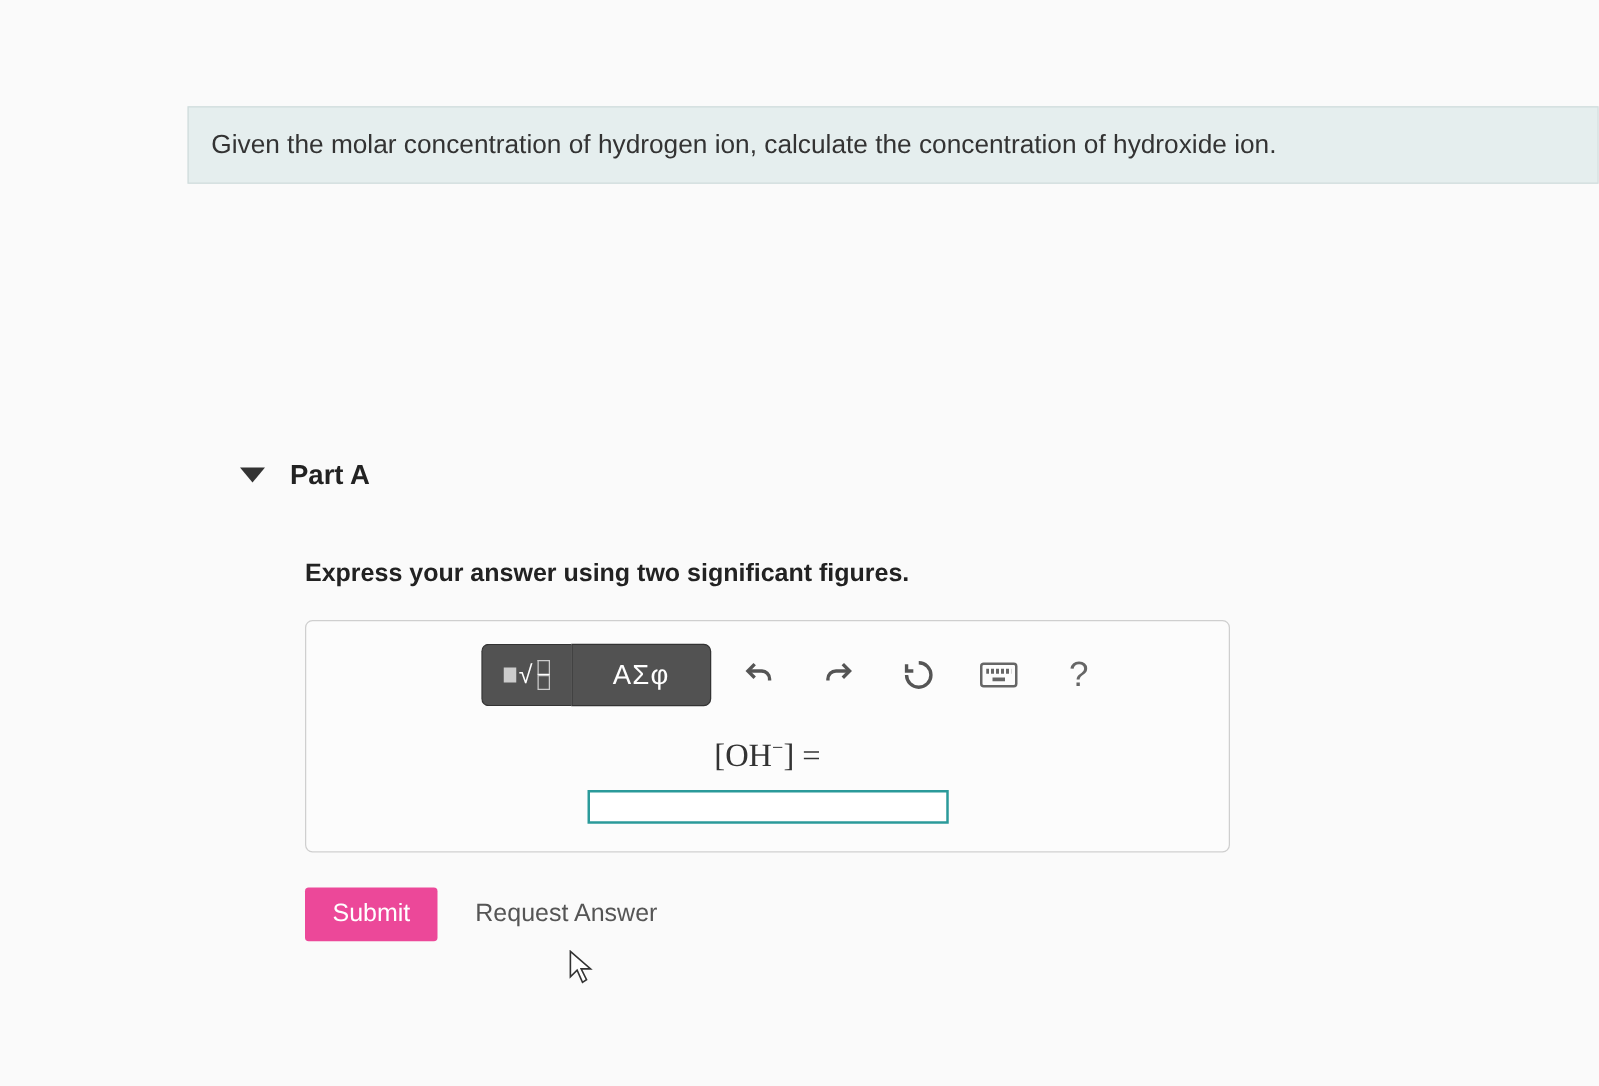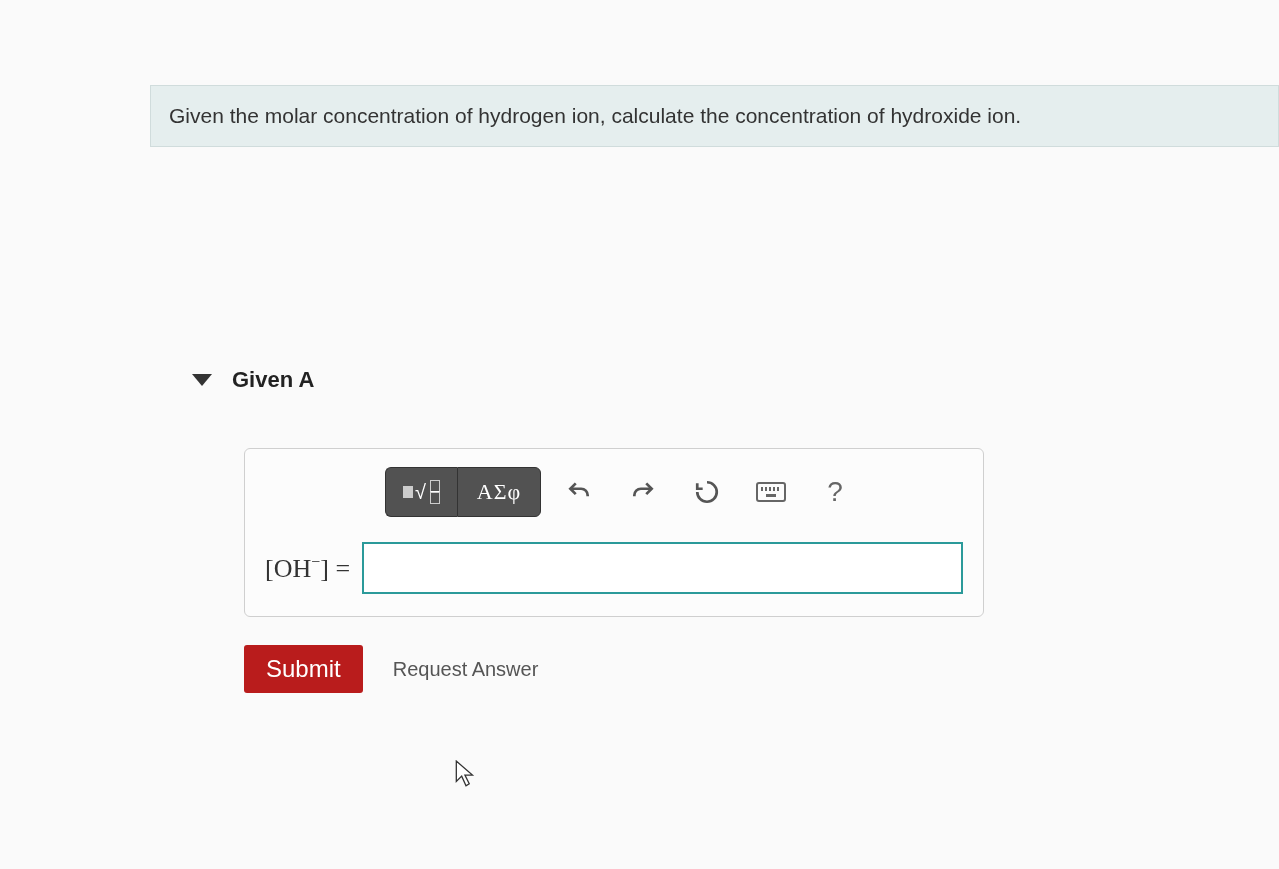--- a/index.html
+++ b/index.html
@@ -95,46 +95,46 @@
     }
     .toolbar-btn-dark.first { 
       width: 72px; 
       border-top-left-radius: 6px; 
       border-bottom-left-radius: 6px;
       border-right: none;
       font-size: 18px;
       gap: 2px;
     }
     .toolbar-btn-dark.second { 
-      width: 84px; 
+      width: 112px; 
       border-top-right-radius: 6px; 
       border-bottom-right-radius: 6px;
       font-size: 22px;
       letter-spacing: 1px;
-      font-family: Liberation Serif, serif;
     }
     .toolbar-icon {
       width: 52px;
       height: 50px;
       display: flex;
       align-items: center;
       justify-content: center;
       cursor: pointer;
       font-size: 24px;
       color: #555;
       margin-left: 12px;
     }
     .toolbar-icon.help {
       font-size: 28px;
       color: #666;
     }
     .input-row {
       display: flex;
       align-items: center;
       gap: 12px;
+      flex-direction: column;
     }
     .input-label {
       font-family: 'Times New Roman', serif;
       font-size: 26px;
       color: #333;
       white-space: nowrap;
     }
     .input-label sup {
       font-size: 16px;
       vertical-align: super;
@@ -149,25 +149,25 @@
       outline: none;
     }
     .button-row {
       margin-left: 52px;
       margin-top: 28px;
       display: flex;
       align-items: center;
       gap: 30px;
     }
     .submit-btn {
-      background: #b91c1c;
+      background: #ec4899;
       color: #fff;
       border: none;
       padding: 10px 22px;
-      font-size: 24px;
+      font-size: 20px;
       border-radius: 3px;
       cursor: pointer;
     }
     .request-link {
       color: #555;
       font-size: 20px;
       cursor: pointer;
     }
     .frac-box {
       display: inline-flex;
@@ -228,24 +228,25 @@
   </style>
 </head>
 <body>
 
 <div class="content-area">
   <div class="question-prompt">Given the molar concentration of hydrogen ion, calculate the concentration of hydroxide ion.</div>
 
   <div class="part-section">
     <div class="part-header">
       <div class="chevron-down"></div>
-      <div class="part-title">Given A</div>
+      <div class="part-title">Part A</div>
     </div>
 
 
+    <div class="instruction-text">Express your answer using two significant figures.</div>
 
     <div class="answer-box">
       <div class="toolbar-row">
         <div class="toolbar-btn-dark first">
           <span class="sq-fill"></span>
           <span class="radical">√</span>
           <span class="frac-box">
               <span class="top sq-outline"></span>
               <span class="sq-outline"></span>
             </span>

